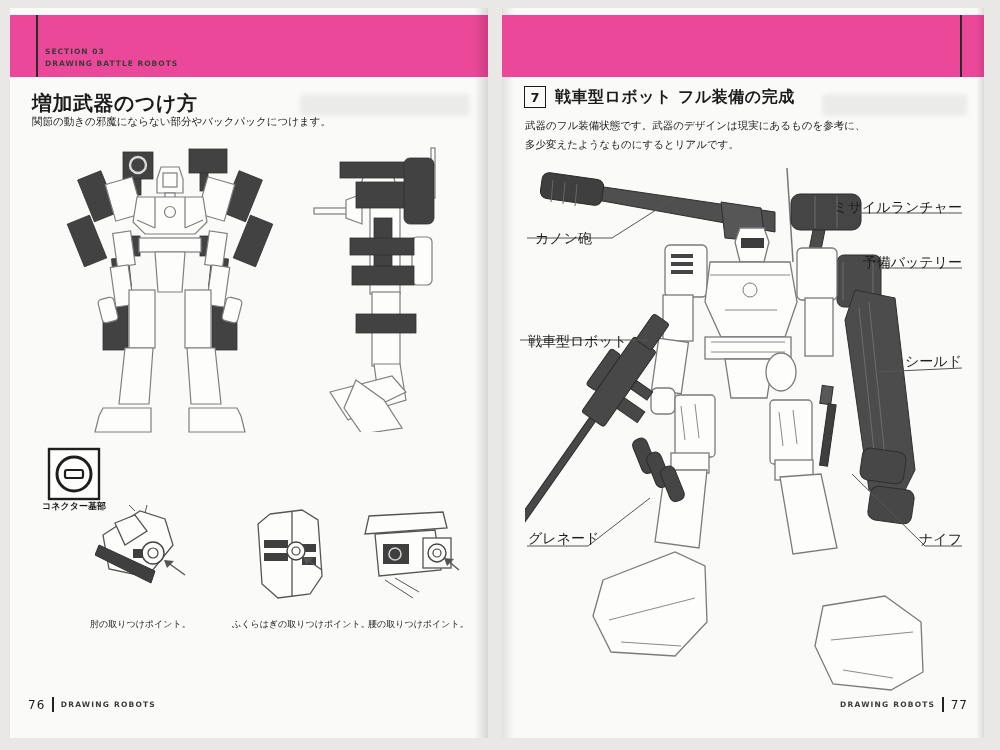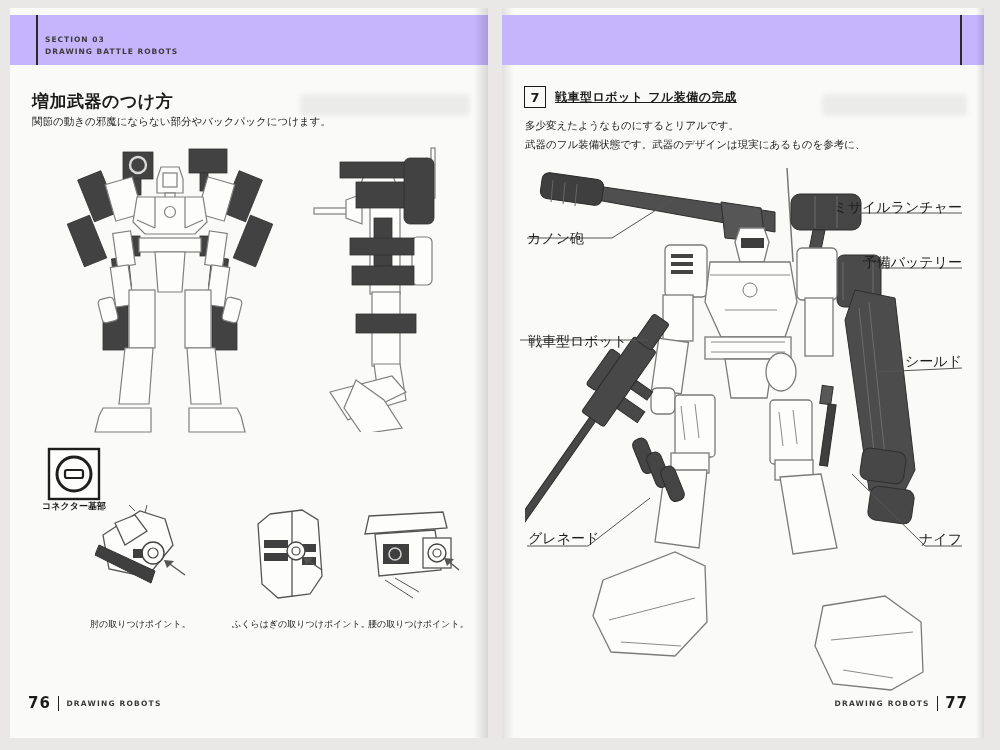--- a/index.html
+++ b/index.html
@@ -8,50 +8,50 @@
   .page{position:absolute;top:8px;bottom:12px;background:#fafaf8;}
   .page-left{left:10px;width:478px;}
   .page-left::after{content:"";position:absolute;top:0;bottom:0;right:0;width:14px;
           background:linear-gradient(90deg,rgba(0,0,0,0),rgba(0,0,0,.14));}
   .page-right{left:502px;width:482px;}
   .page-right::before{content:"";position:absolute;top:0;bottom:0;left:0;width:12px;
           background:linear-gradient(270deg,rgba(0,0,0,0),rgba(0,0,0,.10));}
   .page-right::after{content:"";position:absolute;top:0;bottom:0;right:0;width:8px;
           background:linear-gradient(270deg,rgba(0,0,0,.12),rgba(0,0,0,0));}
 
-  .band{position:absolute;top:7px;height:50px;left:0;right:0;background:#c4b5fd;padding-left:12px;}
+  .band{position:absolute;top:7px;height:62px;left:0;right:0;background:#ec4899;padding-left:12px;}
   .band-rule-left{position:absolute;left:26px;top:0;bottom:0;width:2px;background:#2b2b2b;}
   .band-rule-right{position:absolute;right:22px;top:0;bottom:0;width:2px;background:#2b2b2b;}
   .sec-txt{position:absolute;left:35px;bottom:7px;font-size:7.5px;line-height:1.6;
            font-weight:bold;letter-spacing:1px;color:#3b3b3b;white-space:nowrap;}
 
-  .h-left{position:absolute;left:22px;top:82px;font-size:17px;font-weight:bold;letter-spacing:.5px;}
+  .h-left{position:absolute;left:22px;top:82px;font-size:20px;font-weight:bold;letter-spacing:.5px;}
   .sub-left{position:absolute;left:22px;top:107px;font-size:10.5px;color:#222;}
 
   .conn-note{position:absolute;left:200px;top:446px;font-size:10px;line-height:1.8;color:#222;}
   .conn-label{position:absolute;left:18px;top:492px;width:92px;text-align:center;font-size:9px;font-weight:bold;}
 
   .caption{position:absolute;top:610px;font-size:9px;color:#222;}
   .cap-1{left:80px;} .cap-2{left:222px;} .cap-3{left:358px;}
 
   .footer{position:absolute;bottom:26px;display:flex;align-items:center;gap:7px;}
   .footer-left{left:18px;}
   .footer-right{right:16px;}
-  .pgnum{font-size:15px;font-weight:bold;letter-spacing:1px;}
+  .pgnum{font-size:12px;font-weight:normal;letter-spacing:1px;}
   .fbar{width:1.5px;height:15px;background:#222;}
   .ftitle{font-size:7.5px;font-weight:bold;letter-spacing:1.2px;color:#3a3a3a;}
 
   .h-right-row{position:absolute;left:22px;top:78px;display:flex;align-items:center;gap:9px;}
   .step-box{width:20px;height:20px;border:1.6px solid #1a1a1a;display:flex;align-items:center;
             justify-content:center;font-size:13px;font-weight:bold;}
-  .h-right{font-size:12px;font-weight:bold;letter-spacing:.5px;text-decoration:underline;}
+  .h-right{font-size:16px;font-weight:bold;letter-spacing:.5px;}
   .sub-right{position:absolute;left:23px;top:108px;font-size:10.5px;line-height:1.85;color:#222;}
 
   .figlabel{position:absolute;font-size:14px;color:#1e1e1e;white-space:nowrap;}
-  .lb-cannon{left:25px;top:222px;}
+  .lb-cannon{left:33px;top:222px;}
   .lb-rifle{left:26px;top:325px;}
   .lb-grenade{left:26px;top:522px;}
   .lb-missile{right:22px;top:191px;}
   .lb-battery{right:22px;top:246px;}
   .lb-shield{right:22px;top:345px;}
   .lb-knife{right:22px;top:523px;}
 
   .ghost{position:absolute;height:22px;border-radius:4px;background:#dededb;opacity:.5;filter:blur(2px);}
   svg{position:absolute;}
   .overlay{pointer-events:none;}
@@ -212,22 +212,22 @@
       <div class="band-rule-right"></div>
     </div>
 
     <div class="ghost" style="left:320px;top:86px;width:145px;"></div>
 
     <div class="h-right-row">
       <div class="step-box">7</div>
       <div class="h-right">戦車型ロボット フル装備の完成</div>
     </div>
     <div class="sub-right">
+      <div>武器のフル装備状態です。武器のデザインは現実にあるものを参考に、</div>
       <div>多少変えたようなものにするとリアルです。</div>
-      <div>武器のフル装備状態です。武器のデザインは現実にあるものを参考に、</div>
     </div>
 
     <svg style="left:23px;top:142px;" width="400" height="545" viewBox="0 0 400 545">
 
       <rect x="312" y="105" width="44" height="52" rx="7" fill="#4a4a4a" stroke="#2f2f2f"></rect>
       <path d="M318,112 L318,150 M348,112 L348,150" stroke="#6d6d6d" fill="none"></path>
       <polygon points="330,140 370,148 390,320 378,344 344,340 320,170" fill="#4c4c4c" stroke="#2f2f2f"></polygon>
       <path d="M334,158 L352,330 M344,152 L362,326" stroke="#6d6d6d" fill="none"></path>
       <rect x="336" y="300" width="44" height="32" rx="8" fill="#474747" stroke="#2f2f2f" transform="rotate(8 358 316)"></rect>
       <rect x="344" y="338" width="44" height="34" rx="8" fill="#474747" stroke="#2f2f2f" transform="rotate(8 366 355)"></rect>

